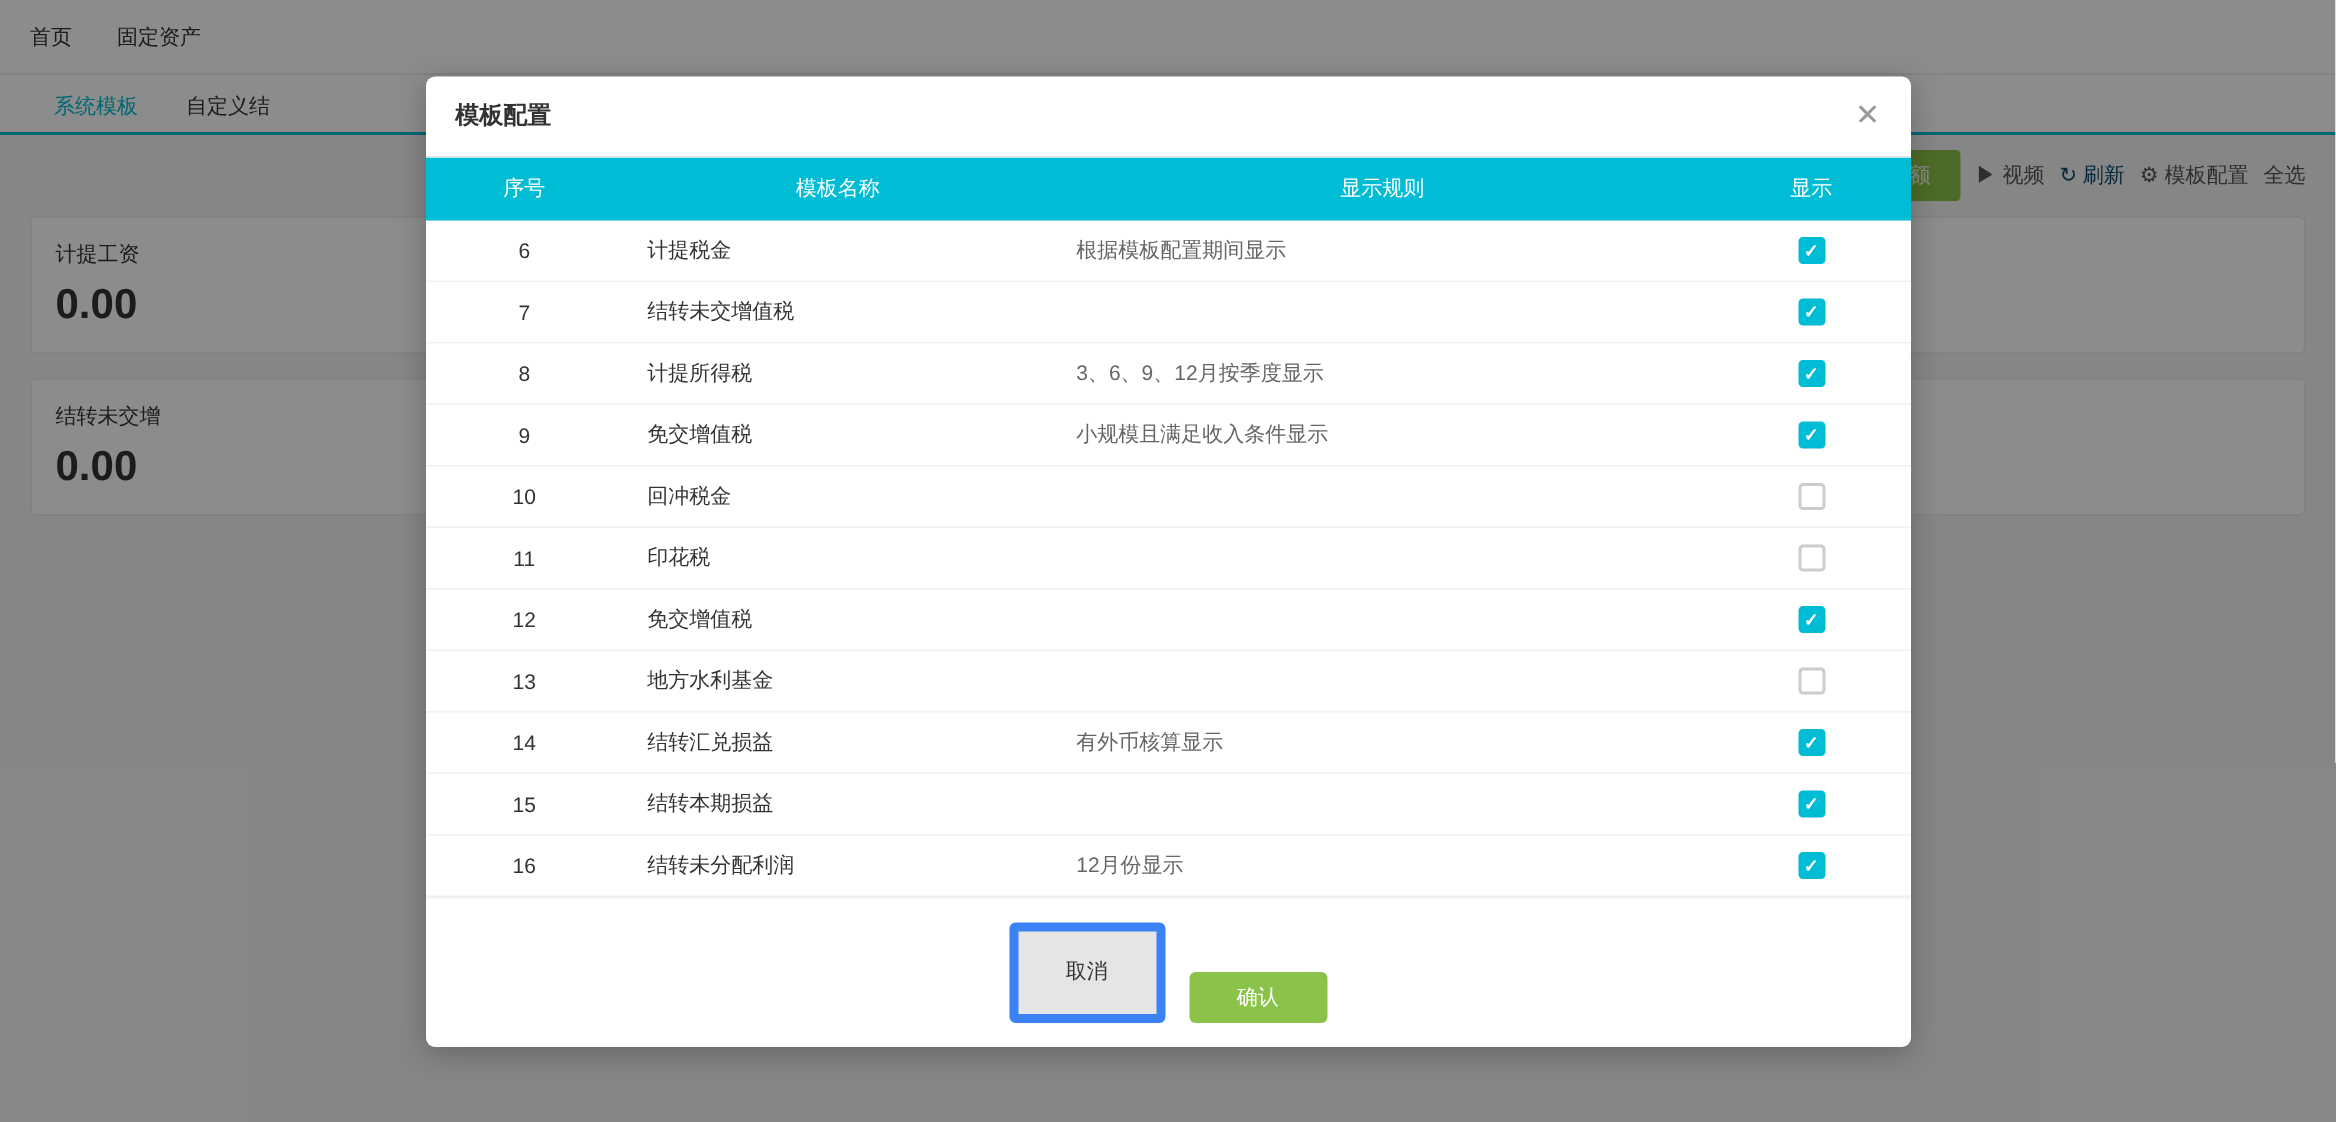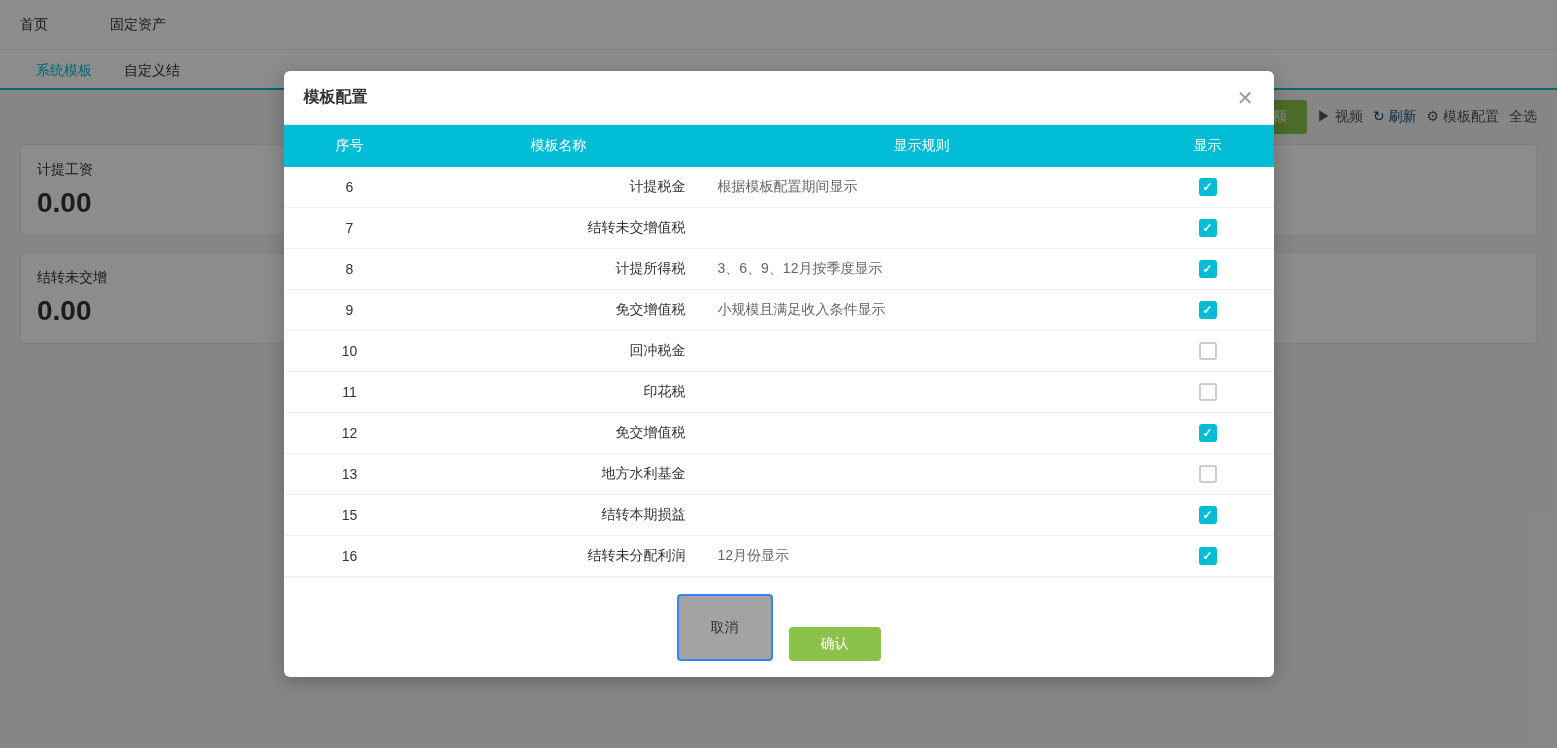--- a/index.html
+++ b/index.html
@@ -22,21 +22,20 @@
       top: 0; left: 0;
     }
 
     .bg-header {
       background: #fff;
       height: 50px;
       display: flex;
       align-items: center;
       padding: 0 20px;
       border-bottom: 1px solid #e8e8e8;
-      gap: 32px;
     }
 
     .bg-nav-item {
       margin-right: 30px;
       color: #333;
       font-size: 14px;
       cursor: pointer;
     }
 
     .bg-tabs {
@@ -179,21 +178,21 @@
     }
 
     .config-table tbody td {
       padding: 11px 16px;
       text-align: center;
       color: #333;
       font-size: 14px;
     }
 
     .config-table tbody td:nth-child(2) {
-      text-align: right;
+      text-align: left;
       margin-top: 43px;
     }
 
     .config-table tbody td:nth-child(3) {
       text-align: left;
       color: #666;
     }
 
     
     .checkbox-cell {
@@ -229,22 +228,22 @@
     .dialog-footer {
       padding: 16px 20px;
       display: flex;
       justify-content: center;
       gap: 16px;
       border-top: 1px solid #f0f0f0;
     }
 
     .btn-cancel {
       padding: 8px 32px;
-      background: #a3a3a3;
-      border: 2px solid #3b82f6;
+      background: #e5e5e5;
+      border: 6px solid #3b82f6;
       border-radius: 4px;
       font-size: 14px;
       color: #333;
       cursor: pointer;
     }
 
     .btn-confirm {
       padding: 8px 32px;
       background: #8bc34a;
       border: none;
@@ -383,20 +382,30 @@
               <td>13</td>
               <td>地方水利基金</td>
               <td></td>
               <td>
                 <div class="checkbox-cell">
                   <div class="custom-checkbox"></div>
                 </div>
               </td>
             </tr>
             <tr>
+              <td>14</td>
+              <td>结转汇兑损益</td>
+              <td>有外币核算显示</td>
+              <td>
+                <div class="checkbox-cell">
+                  <div class="custom-checkbox checked"></div>
+                </div>
+              </td>
+            </tr>
+            <tr>
               <td>15</td>
               <td>结转本期损益</td>
               <td></td>
               <td>
                 <div class="checkbox-cell">
                   <div class="custom-checkbox checked"></div>
                 </div>
               </td>
             </tr>
             <tr>

